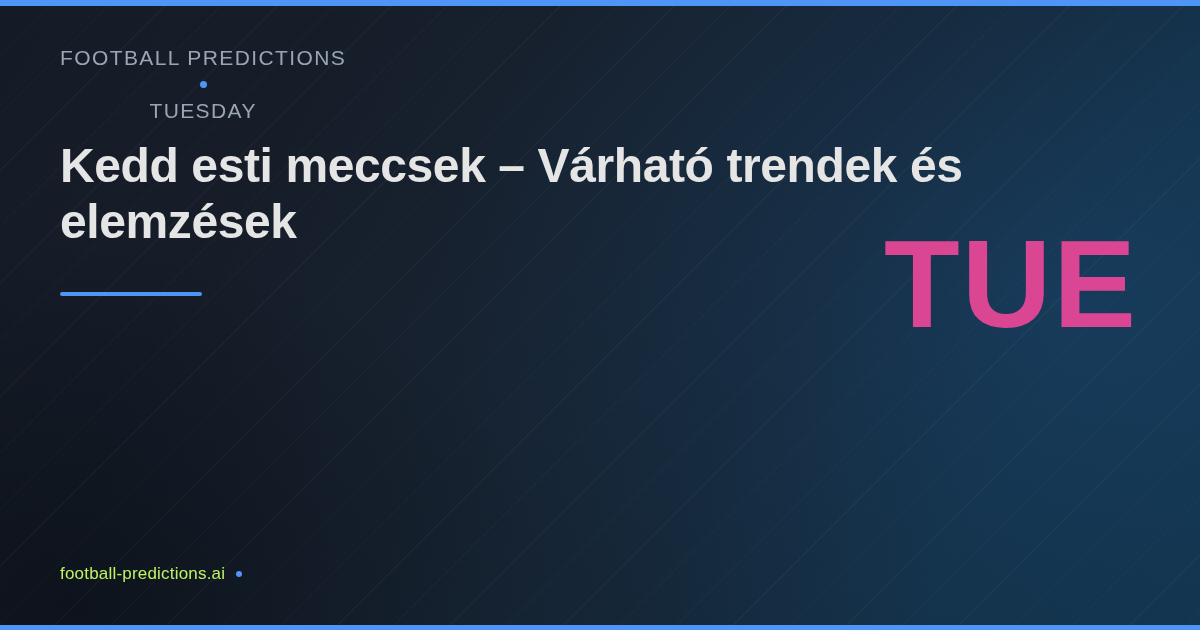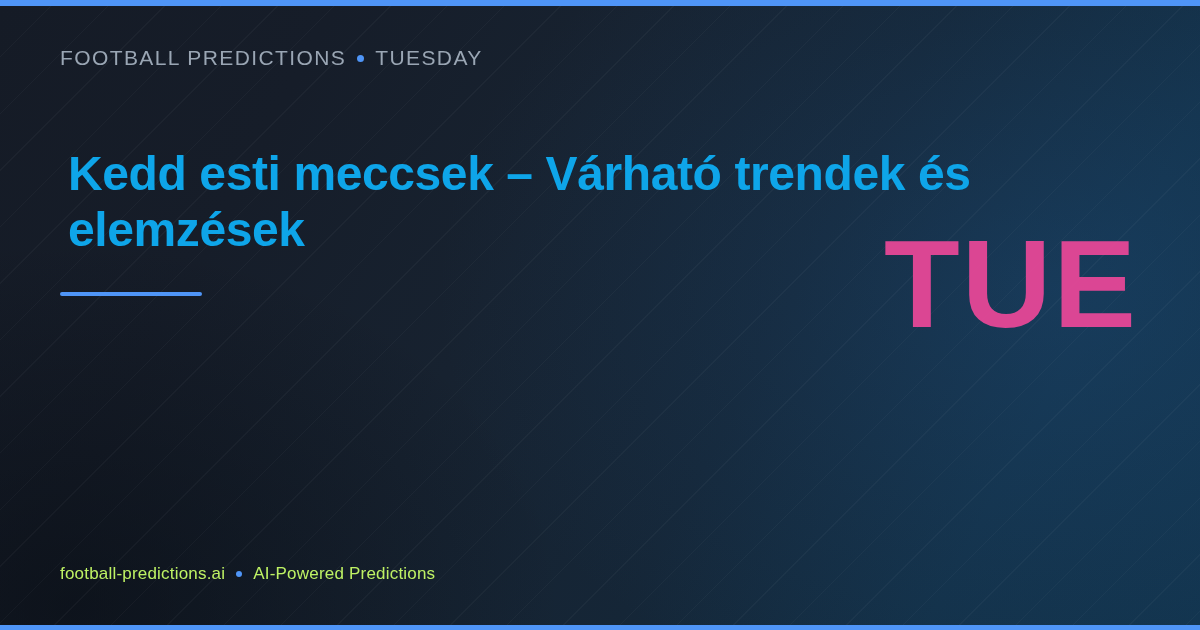--- a/index.html
+++ b/index.html
@@ -97,20 +97,21 @@
     top: 46px;
     left: 0;
     display: flex;
     align-items: center;
     gap: 11px;
     font-size: 21px;
     font-weight: 400;
     letter-spacing: 1.4px;
     color: #9aa6b4;
     white-space: nowrap;
+    flex-direction: column;
   }
   .eyebrow .dot {
     width: 7px;
     height: 7px;
     border-radius: 50%;
     background: #4f95f7;
     flex: none;
   }
 
   .badge {
@@ -126,26 +127,26 @@
     padding: 7px 17px 8px 17px;
     border-radius: 5px;
     line-height: 1;
   }
 
   .headline {
     position: absolute;
     top: 138px;
     left: 0;
     width: 1000px;
-    margin: 8px;
+    margin: 0;
     font-size: 48px;
     font-weight: 700;
     line-height: 56px;
     letter-spacing: -0.4px;
-    color: #0ea5e9;
+    color: #e5e5e5;
   }
 
   .rule {
     position: absolute;
     top: 292px;
     left: 0;
     width: 142px;
     height: 4px;
     background: #4f95f7;
     border-radius: 2px;
@@ -195,17 +196,16 @@
     </div>
 
 
     <h1 class="headline">Kedd esti meccsek – Várható trendek és elemzések</h1>
 
     <div class="rule"></div>
 
     <div class="footer">
       <span>football-predictions.ai</span>
       <span class="dot"></span>
-      <span>AI-Powered Predictions</span>
     </div>
 
   </div>
 </div>
 
 </body></html>

